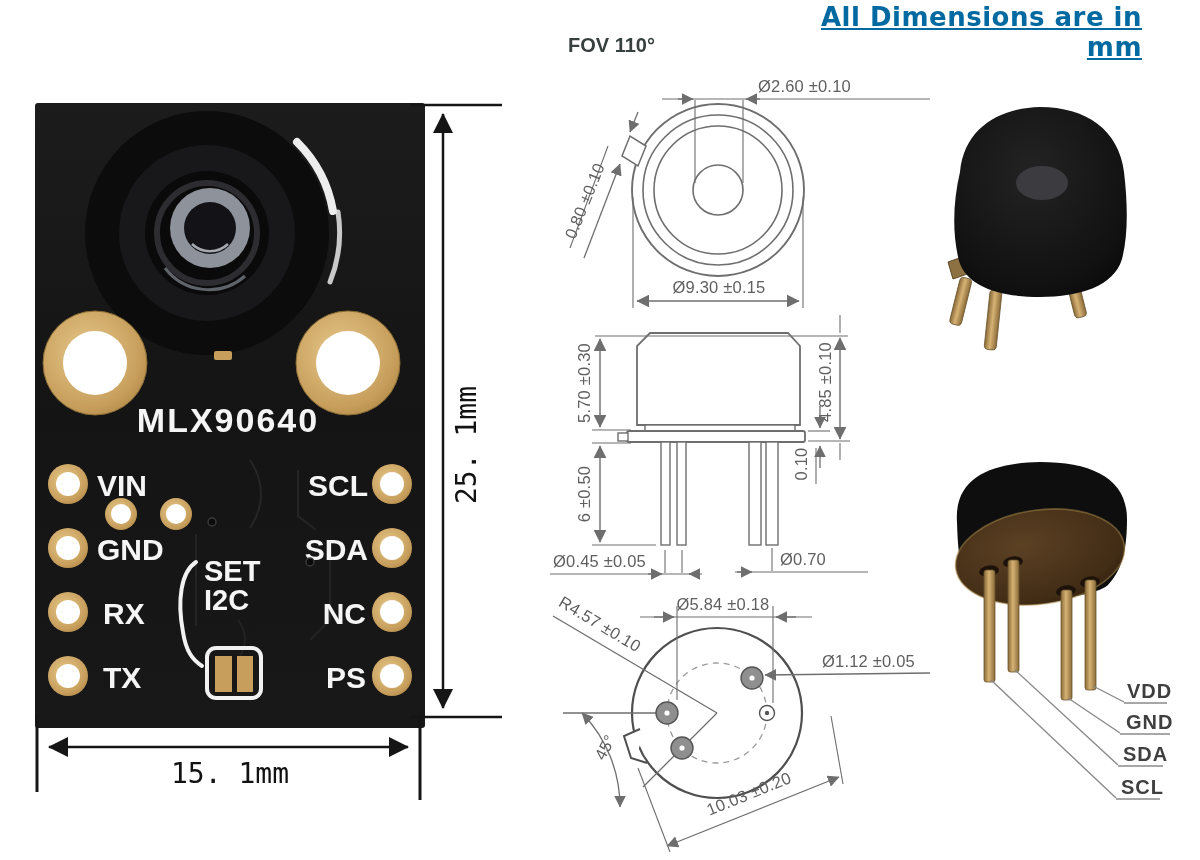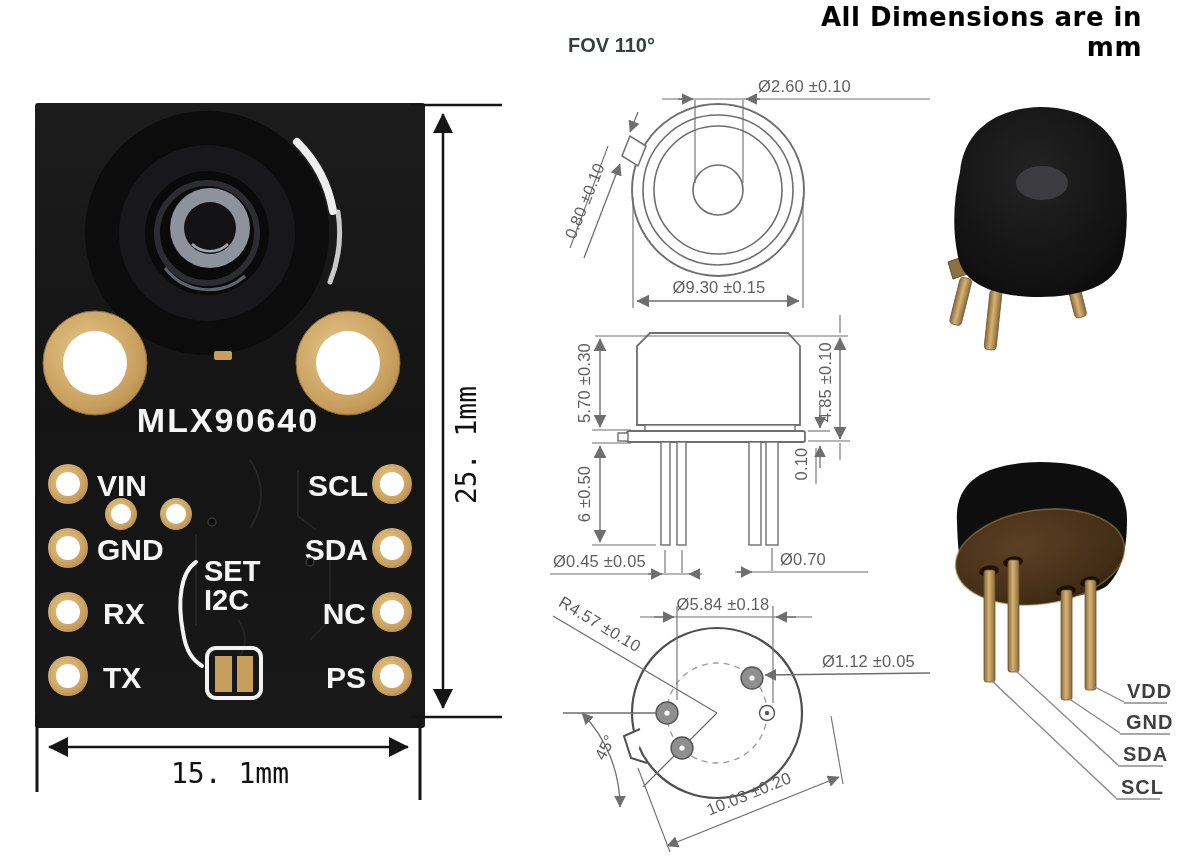--- a/index.html
+++ b/index.html
@@ -1,20 +1,20 @@
 <!DOCTYPE html>
 <html><head>
 <meta charset="utf-8">
 <style>
   html,body{margin:0;padding:0;background:#ffffff;}
   .canvas{position:relative;width:1200px;height:860px;background:#fff;overflow:hidden;
           font-family:"Liberation Sans",sans-serif;}
   .page-title{position:absolute;left:770px;top:2px;width:372px;text-align:right;
               font-family:"DejaVu Sans","Liberation Sans",sans-serif;
-              font-weight:700;font-size:26px;letter-spacing:.5px;color:#000000;}
+              font-weight:700;font-size:26px;letter-spacing:.5px;color:#0369a1;text-decoration:underline;}
   svg{position:absolute;left:0;top:0;}
   text{user-select:none;}
   .silk{font-family:"Liberation Sans",sans-serif;font-weight:700;fill:#f5f5f5;}
   .dim{font-family:"Liberation Sans",sans-serif;font-size:16.5px;fill:#5f5f5f;letter-spacing:.2px;}
   .fov{font-family:"Liberation Sans",sans-serif;font-weight:700;font-size:20px;fill:#37403f;}
   .mmdim{font-family:"DejaVu Sans Mono","Liberation Mono",monospace;font-size:28px;fill:#121212;}
   .pinlbl{font-family:"Liberation Sans",sans-serif;font-weight:700;font-size:20px;fill:#3f3f3f;letter-spacing:1px;}
 </style>
 </head>
 <body>

